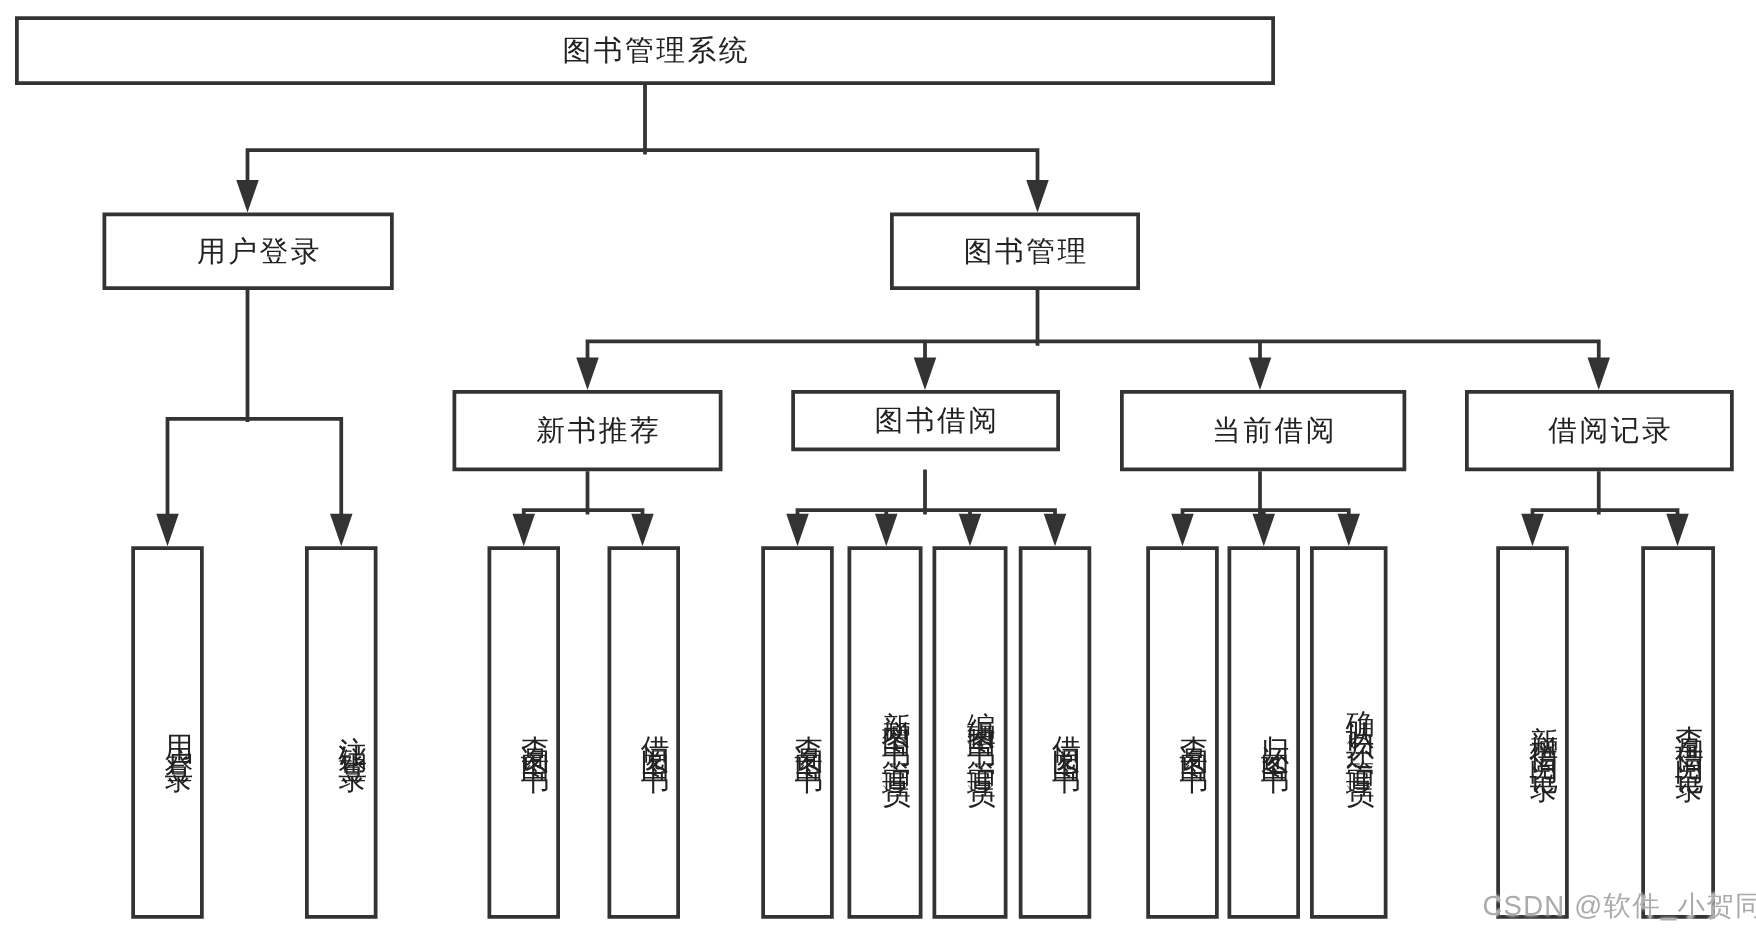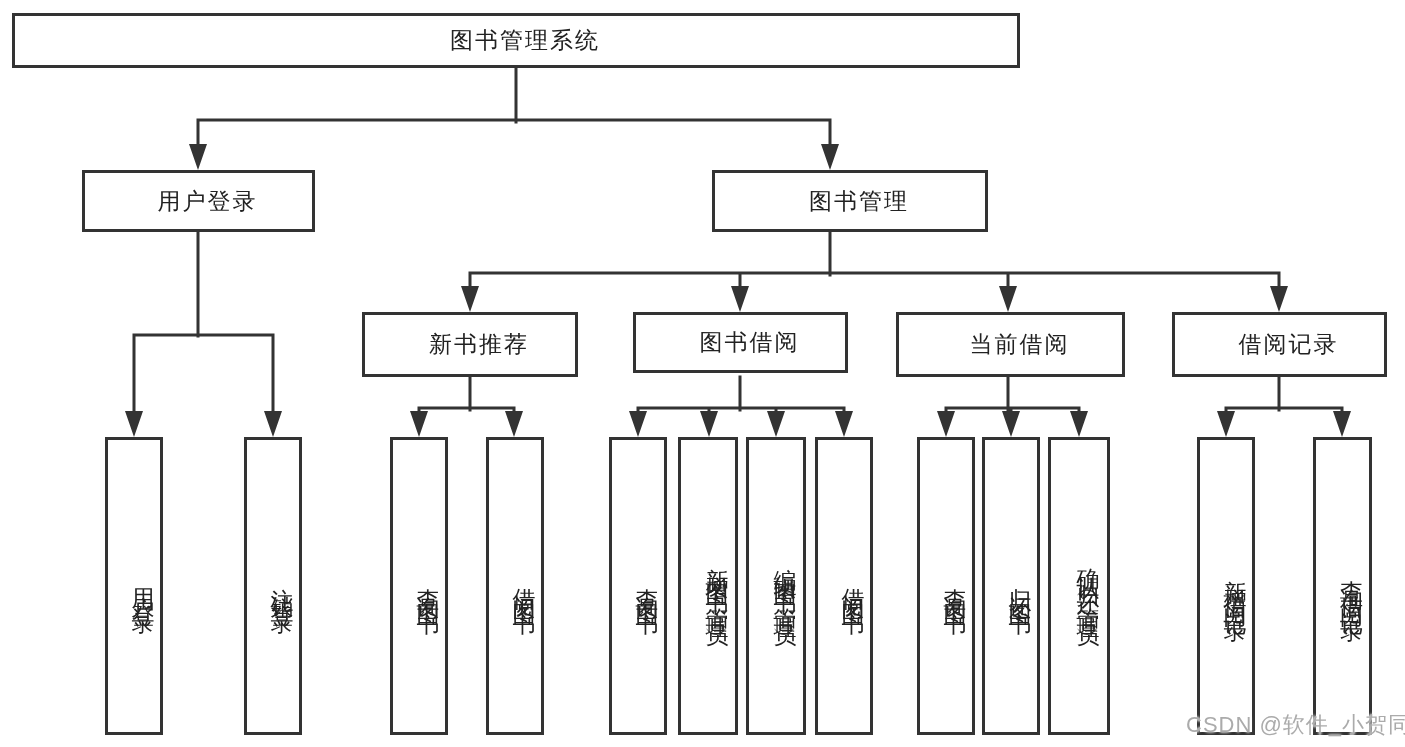--- a/index.html
+++ b/index.html
@@ -85,28 +85,28 @@
            M1333 411 L1351 411 L1342 437 Z"></path>
 </svg>
 
 <div class="box h" style="left:12px;top:13px;width:1008px;height:55px">
   <span class="lbl">图书管理系统</span>
 </div>
 
 <div class="box h" style="left:82px;top:170px;width:233px;height:62px">
   <span class="lbl">用户登录</span>
 </div>
-<div class="box h" style="left:712px;top:170px;width:276px;height:62px">
+<div class="box h" style="left:712px;top:170px;width:200px;height:62px">
   <span class="lbl">图书管理</span>
 </div>
 
 <div class="box h" style="left:362px;top:312px;width:216px;height:65px">
   <span class="lbl">新书推荐</span>
 </div>
-<div class="box h" style="left:633px;top:312px;width:215px;height:61px">
+<div class="box h" style="left:633px;top:312px;width:215px;height:49px">
   <span class="lbl">图书借阅</span>
 </div>
 <div class="box h" style="left:896px;top:312px;width:229px;height:65px">
   <span class="lbl">当前借阅</span>
 </div>
 <div class="box h" style="left:1172px;top:312px;width:215px;height:65px">
   <span class="lbl">借阅记录</span>
 </div>
 
 <div class="box v" style="left:105px;top:437px;width:58px;height:298px">

